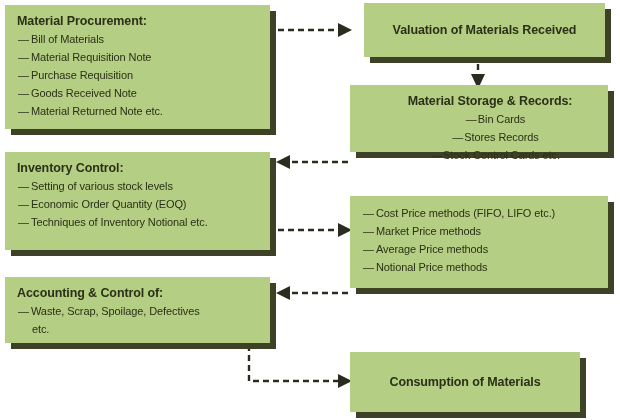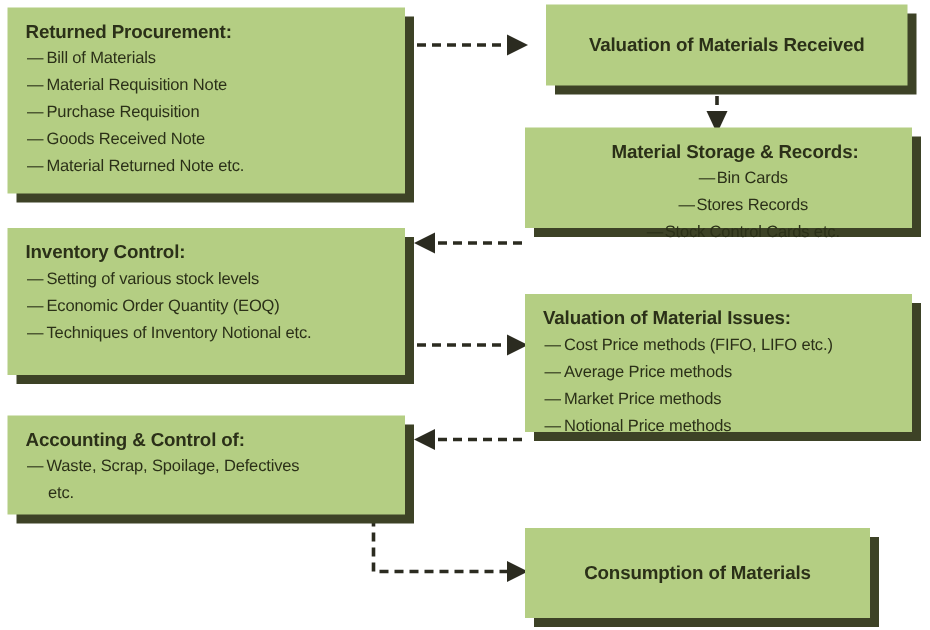--- a/index.html
+++ b/index.html
@@ -117,21 +117,21 @@
       <polygon class="conn-head" points="290,286 276,293 290,300"></polygon>
     </g>
 
     <g>
       <path class="conn-line" d="M 249 345 L 249 381 L 338 381"></path>
       <polygon class="conn-head" points="338,374 352,381 338,388"></polygon>
     </g>
   </svg>
 
   <div class="node" id="node-procurement">
-    <div class="node-title">Returned Procurement:</div>
+    <div class="node-title">Material Procurement:</div>
     <div class="node-item"><span class="dash">—</span><span>Bill of Materials</span></div>
     <div class="node-item"><span class="dash">—</span><span>Material Requisition Note</span></div>
     <div class="node-item"><span class="dash">—</span><span>Purchase Requisition</span></div>
     <div class="node-item"><span class="dash">—</span><span>Goods Received Note</span></div>
     <div class="node-item"><span class="dash">—</span><span>Material Returned Note etc.</span></div>
   </div>
 
   <div class="node" id="node-inventory">
     <div class="node-title">Inventory Control:</div>
     <div class="node-item"><span class="dash">—</span><span>Setting of various stock levels</span></div>
@@ -150,24 +150,23 @@
   </div>
 
   <div class="node" id="node-storage">
     <div class="node-title" style="padding-left:20px">Material Storage &amp; Records:</div>
     <div class="node-item" style="padding-left:30px"><span class="dash">—</span><span>Bin Cards</span></div>
     <div class="node-item" style="padding-left:30px"><span class="dash">—</span><span>Stores Records</span></div>
     <div class="node-item" style="padding-left:30px"><span class="dash">—</span><span>Stock Control Cards etc.</span></div>
   </div>
 
   <div class="node" id="node-valuation-issues">
-    <div class="node-title">Valuation of Material Issues:</div>
     <div class="node-item"><span class="dash">—</span><span>Cost Price methods (FIFO, LIFO etc.)</span></div>
+    <div class="node-item"><span class="dash">—</span><span>Market Price methods</span></div>
     <div class="node-item"><span class="dash">—</span><span>Average Price methods</span></div>
-    <div class="node-item"><span class="dash">—</span><span>Market Price methods</span></div>
     <div class="node-item"><span class="dash">—</span><span>Notional Price methods</span></div>
   </div>
 
   <div class="node centered" id="node-consumption">
     <div class="node-title">Consumption of Materials</div>
   </div>
 
 </div>
 
 </body></html>

